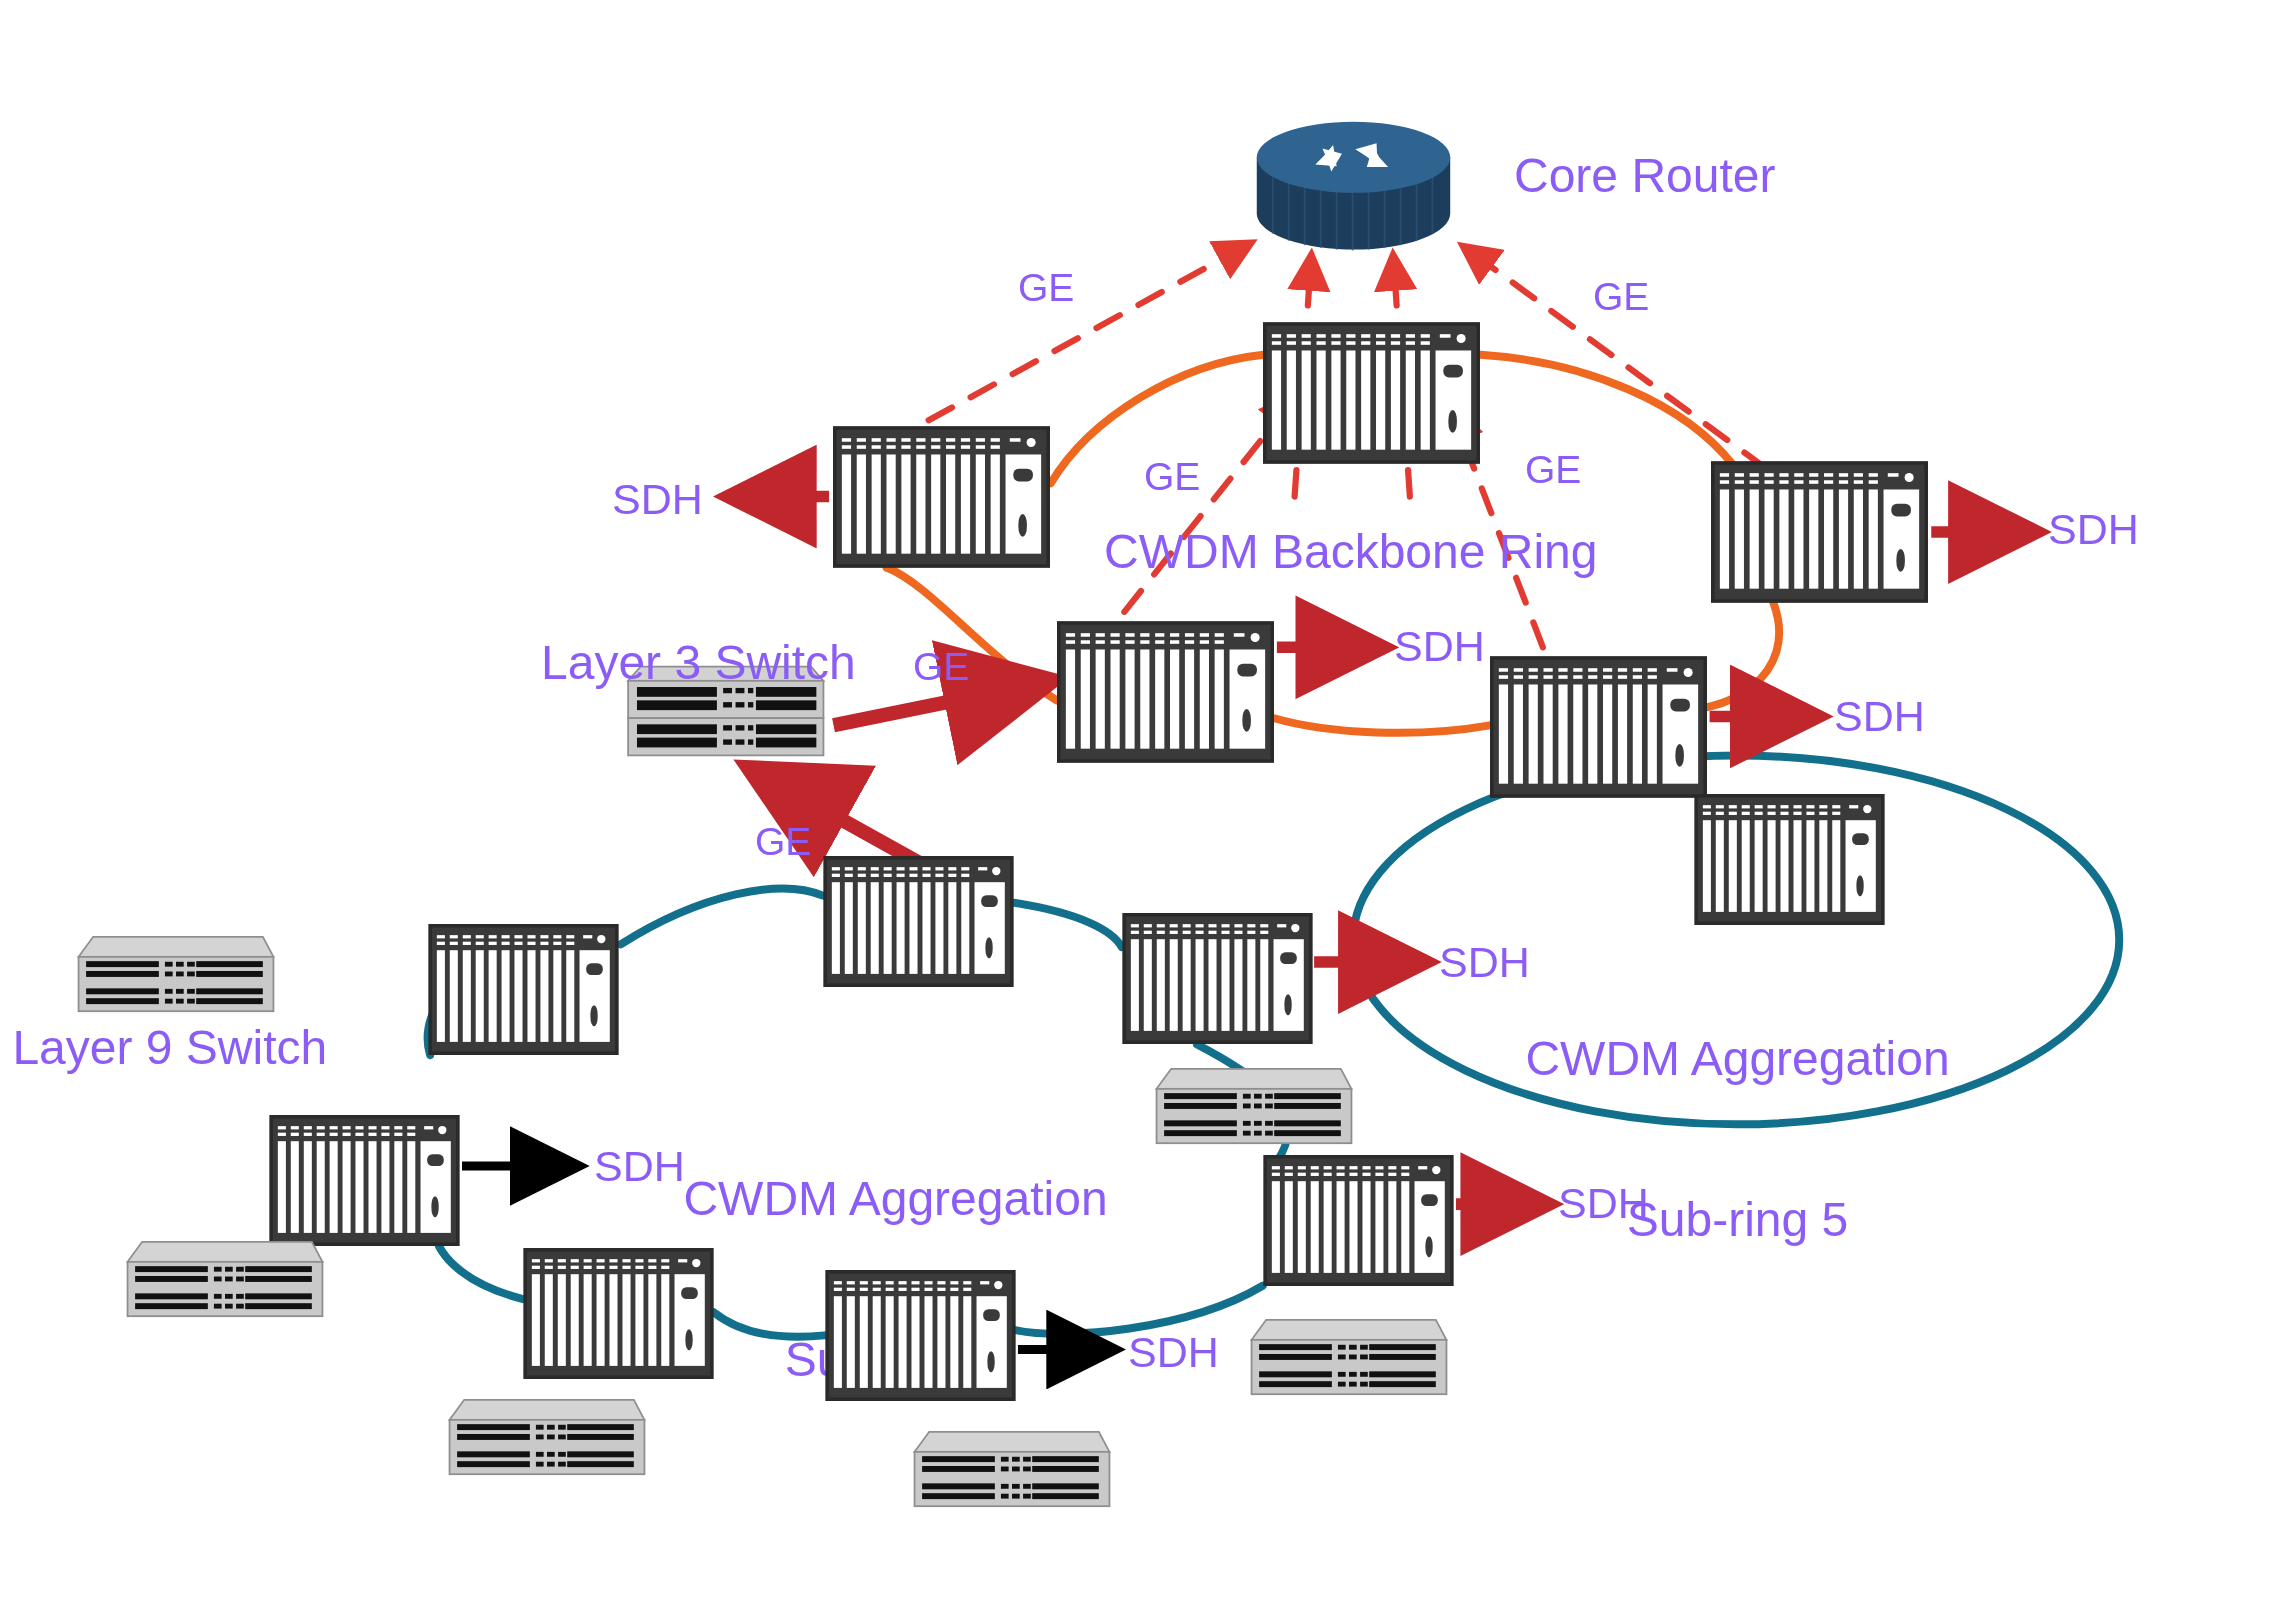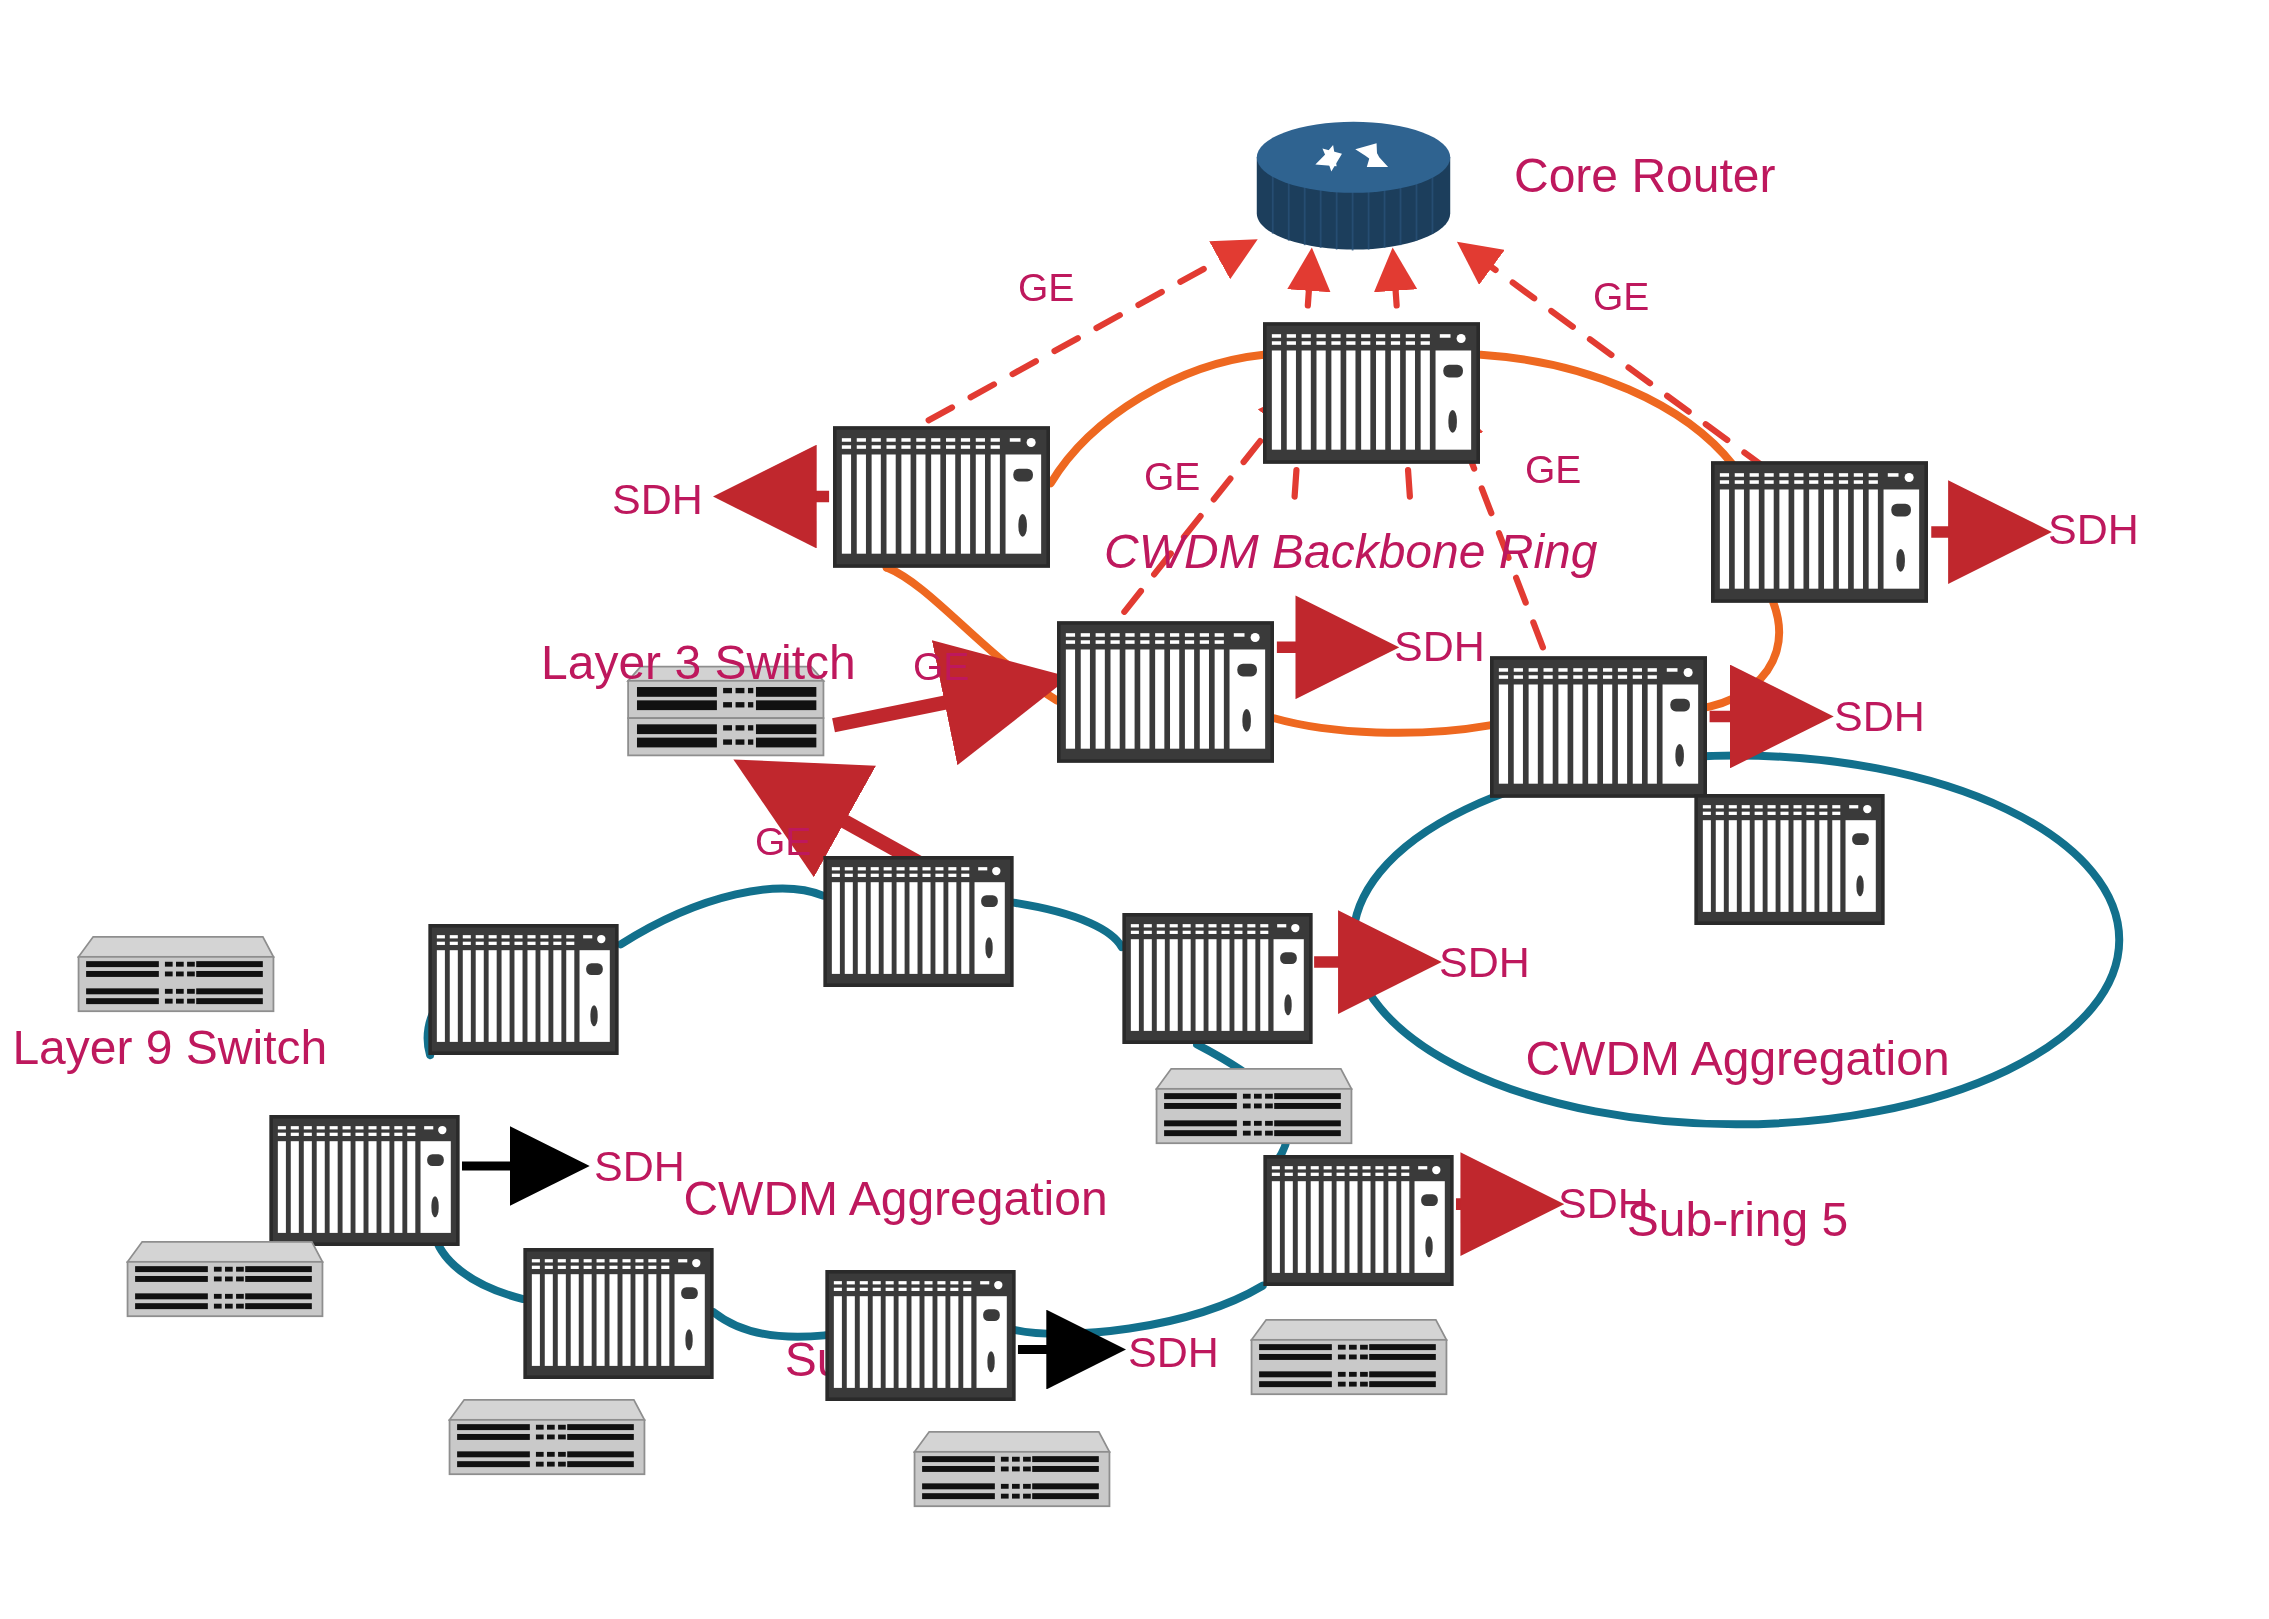--- a/index.html
+++ b/index.html
@@ -1,19 +1,19 @@
 <!DOCTYPE html>
 <html style="font-size:14px"><head>
 <meta charset="utf-8">
 <style>
   html,body{margin:0;padding:0;background:#ffffff;}
   body{width:2270px;height:1620px;font-family:"Liberation Sans",sans-serif;overflow:hidden;}
   #stage{position:relative;width:2270px;height:1620px;background:#fff;}
   #wires{position:absolute;left:0;top:0;width:2270px;height:1620px;}
-  .lbl{position:absolute;color:#be185d;font-family:"Liberation Sans",sans-serif;white-space:pre;line-height:1.12;}
+  .lbl{position:absolute;color:#8b5cf6;font-family:"Liberation Sans",sans-serif;white-space:pre;line-height:1.12;}
   .lbl-ge{font-size:39px;}
   .lbl-sdh{font-size:43px;}
   .lbl-big{font-size:48px;}
   .lbl-ring{font-size:48px;text-align:center;}
   .node{position:absolute;}
 </style>
 </head>
 <body>
 
 <div id="stage">
@@ -133,21 +133,21 @@
         <rect x="115" y="86" width="10" height="6"></rect>
           <rect x="129" y="86" width="10" height="6"></rect>
           <rect x="143" y="86" width="6" height="6"></rect>
       </g>
     </svg>
   </div>
   <div class="lbl lbl-big" style="left:541px;top:636px;">Layer 3 Switch</div>
 
   <div class="lbl lbl-big" style="left:12.4px;top:1021px;">Layer 9 Switch</div>
 
-  <div class="lbl lbl-ring" style="left:1104px;top:525px;font-style:italic;">CWDM Backbone Ring</div>
+  <div class="lbl lbl-ring" style="left:1104px;top:525px;">CWDM Backbone Ring</div>
   <div class="lbl lbl-ring" style="left:665px;top:1064px;width:461px;">
     <div>CWDM Aggregation</div>
     <div>Sub-ring 1</div>
   </div>
   <div class="lbl lbl-ring" style="left:1507px;top:924px;width:461px;">
     <div>CWDM Aggregation</div>
     <div>Sub-ring 5</div>
   </div>
 
   <div class="lbl lbl-ge" style="left:1018px;top:266px;">GE</div>

